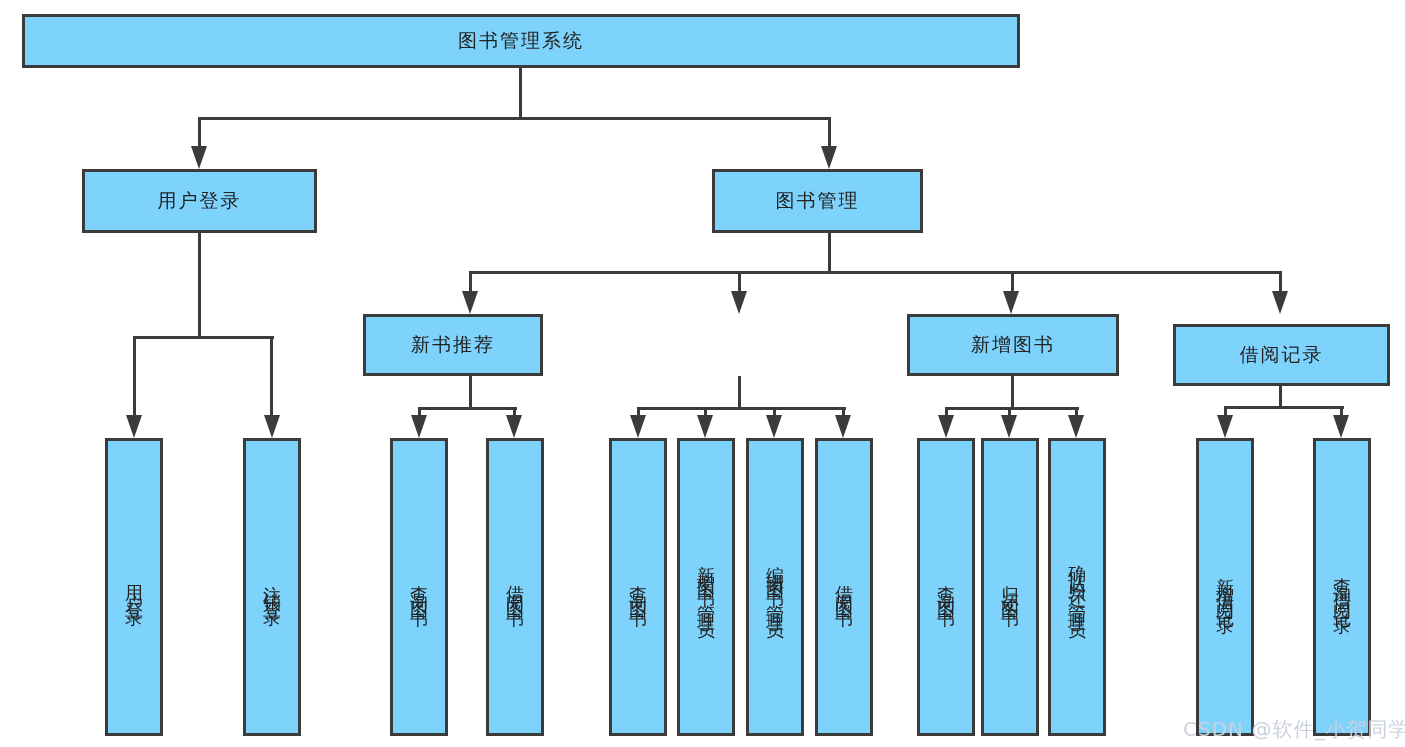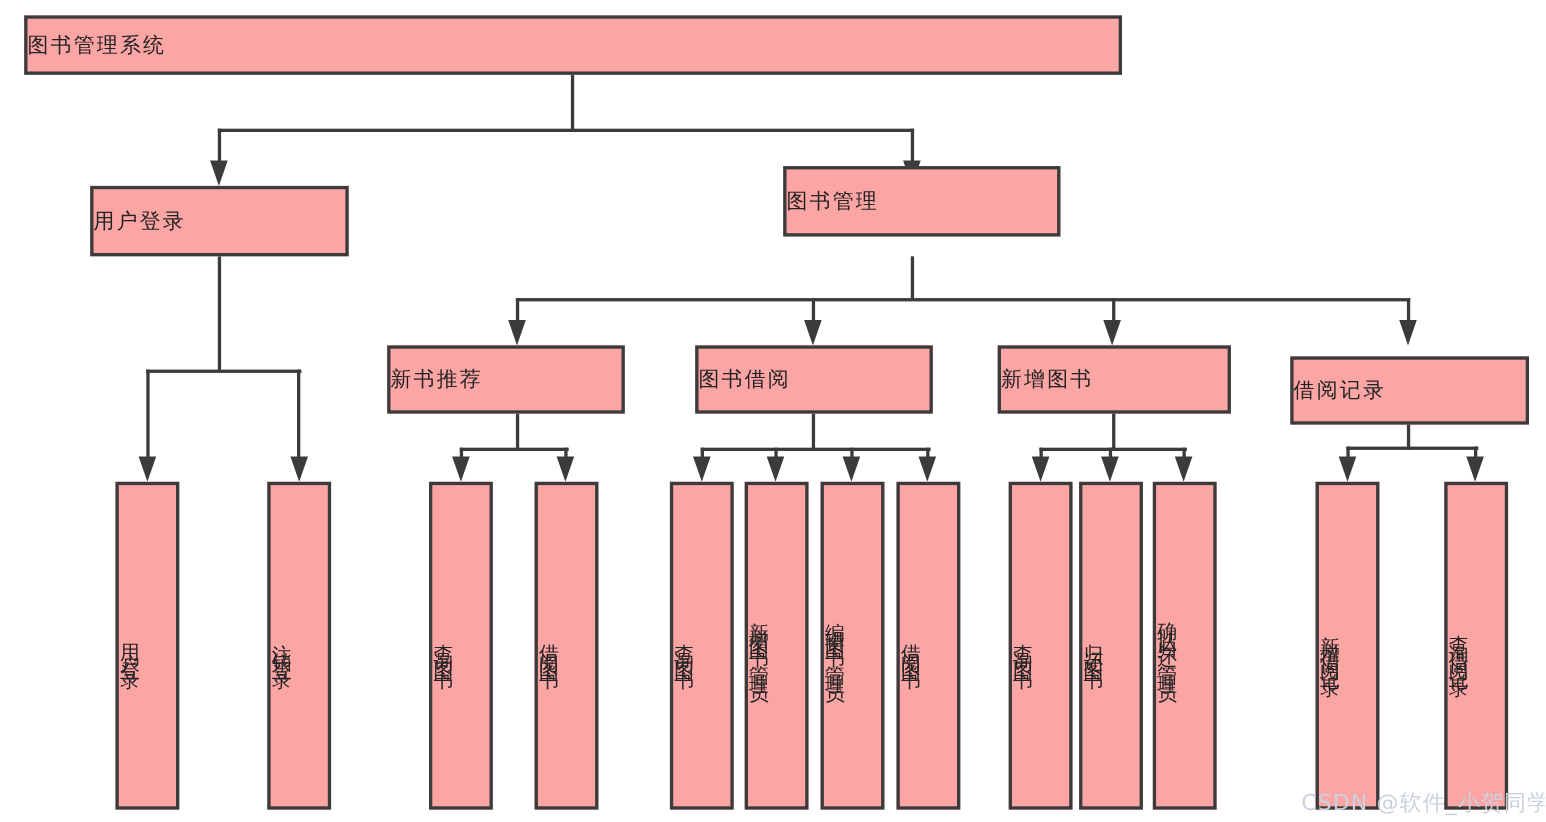--- a/index.html
+++ b/index.html
@@ -8,24 +8,24 @@
     width: 1405px;
     height: 747px;
     background: #ffffff;
     overflow: hidden;
     font-family: "DejaVu Sans", sans-serif;
   }
   .box {
     position: absolute;
     box-sizing: border-box;
     border: 3px solid #3b3b3b;
-    background: #fca5a5;
+    background: #7dd3fc;
     display: flex;
     align-items: center;
-    justify-content: flex-start;
+    justify-content: center;
     color: #222222;
   }
   .hbox span {
     font-size: 19px;
     letter-spacing: 2px;
     white-space: nowrap;
   }
   .vbox span {
     writing-mode: vertical-rl;
     text-orientation: mixed;
@@ -116,29 +116,26 @@
   <div class="ah" style="left:1217px;top:415px"></div>
   <div class="ah" style="left:1333px;top:415px"></div>
 
   <div class="box hbox" style="left:22px;top:14px;width:998px;height:54px">
     <span>图书管理系统</span>
   </div>
 
   <div class="box hbox" style="left:82px;top:169px;width:235px;height:64px">
     <span>用户登录</span>
   </div>
-  <div class="box hbox" style="left:712px;top:151px;width:252px;height:64px">
+  <div class="box hbox" style="left:712px;top:169px;width:211px;height:64px">
     <span>图书管理</span>
   </div>
 
-  <div class="box hbox" style="left:352px;top:314px;width:216px;height:62px">
+  <div class="box hbox" style="left:363px;top:314px;width:180px;height:62px">
     <span>新书推荐</span>
-  </div>
-  <div class="box hbox" style="left:632px;top:314px;width:216px;height:62px">
-    <span>图书借阅</span>
   </div>
   <div class="box hbox" style="left:907px;top:314px;width:212px;height:62px">
     <span>新增图书</span>
   </div>
   <div class="box hbox" style="left:1173px;top:324px;width:217px;height:62px">
     <span>借阅记录</span>
   </div>
 
   <div class="box vbox" style="left:105px;top:438px;width:58px;height:298px">
     <span>用户登录</span>

